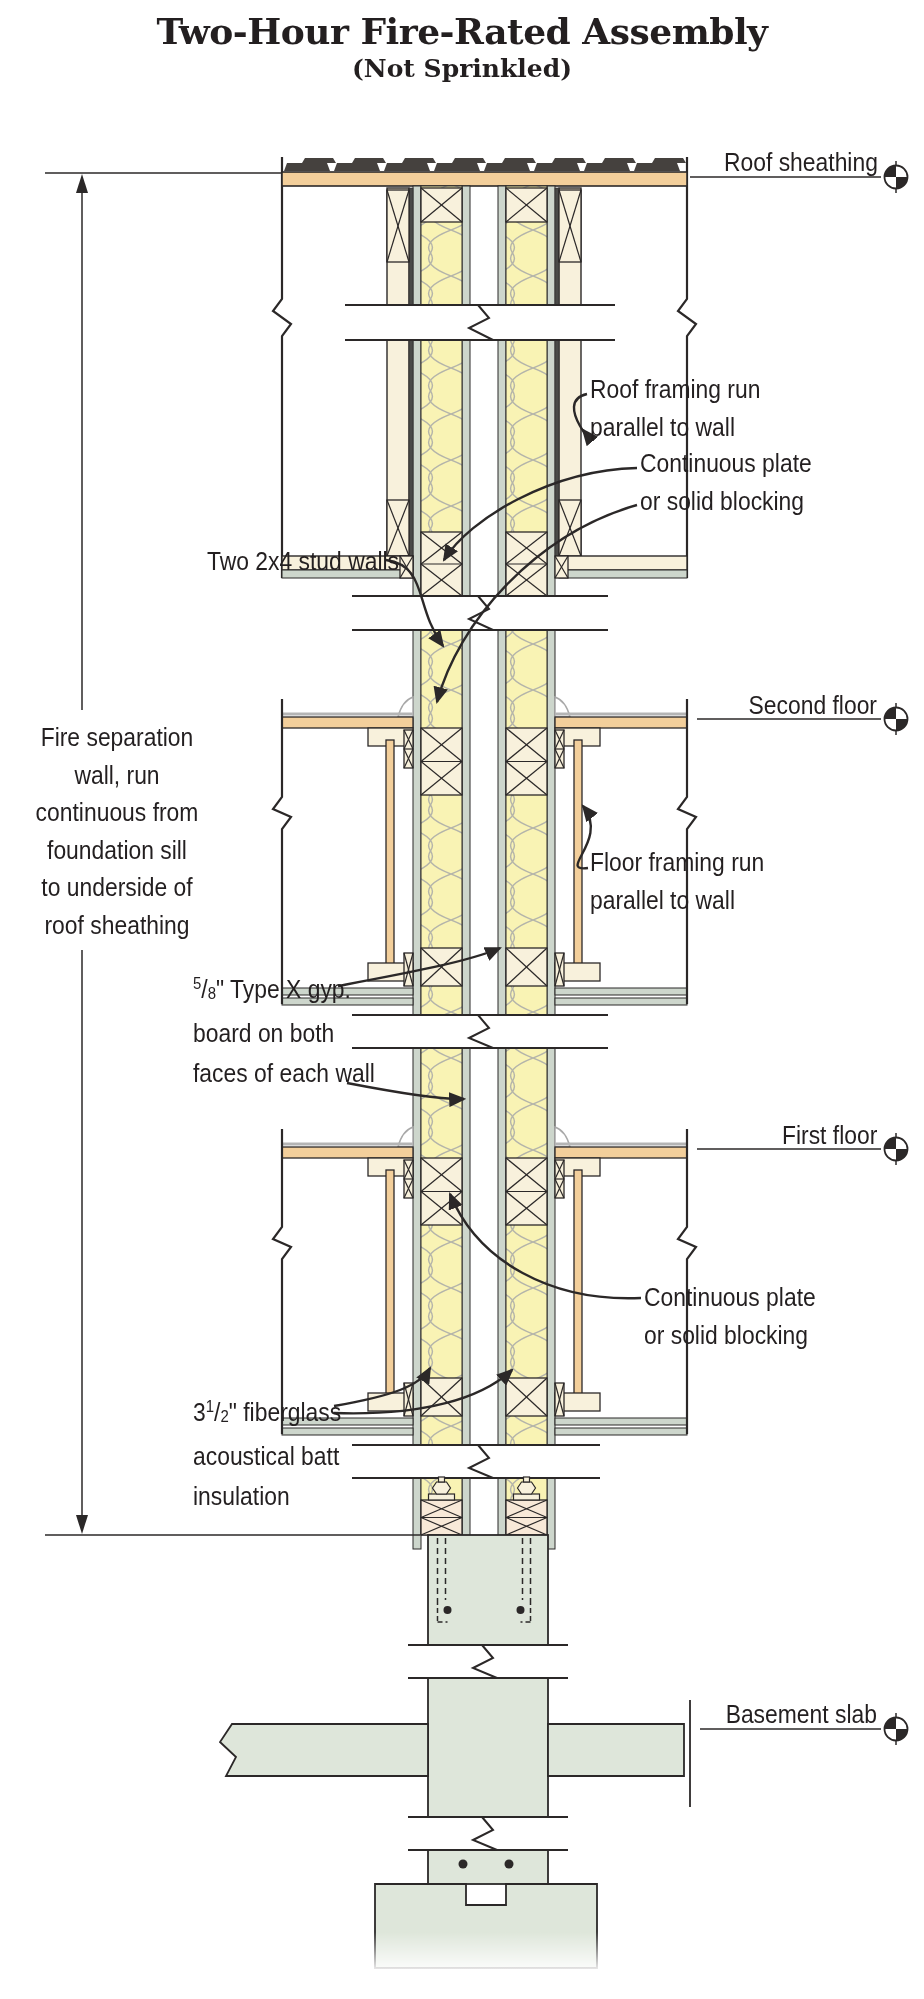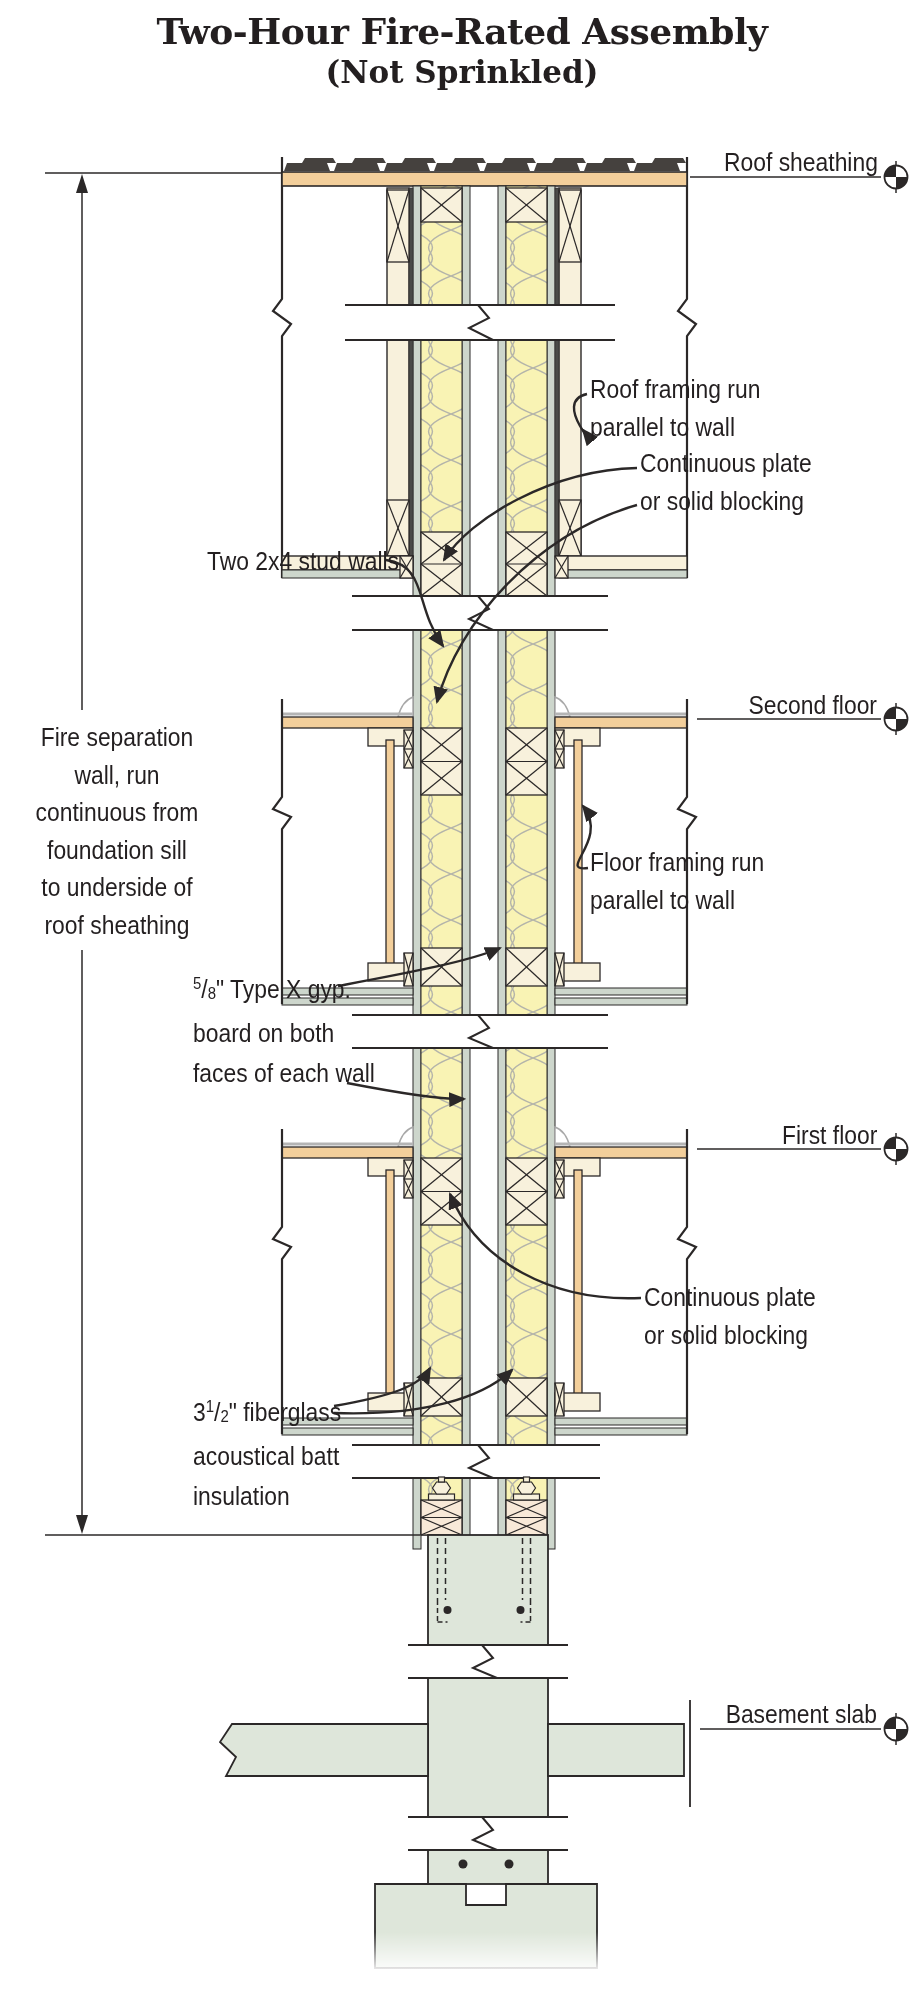--- a/index.html
+++ b/index.html
@@ -1,21 +1,21 @@
 <!DOCTYPE html>
 <html><head>
 <meta charset="utf-8">
 <style>
   html,body{margin:0;padding:0;background:#ffffff;}
   .page{position:relative;width:924px;height:1999px;background:#fff;overflow:hidden;
         font-family:"Liberation Sans",sans-serif;}
   .ttl{position:absolute;left:0;right:0;text-align:center;color:#231f20;
        font-family:"DejaVu Serif","Liberation Serif",serif;font-weight:bold;}
   #title{top:10px;font-size:36px;letter-spacing:-.5px;}
-  #subtitle{top:54px;font-size:31px;}
+  #subtitle{top:54px;font-size:25px;}
   .lbl{position:absolute;font-size:26px;line-height:38px;color:#231f20;white-space:nowrap;}
   .cond{transform:scaleX(.88);}
   .ol{transform-origin:0 50%;transform-origin:0 0;}
   .or{transform-origin:100% 0;text-align:right;}
   .oc{transform-origin:50% 0;text-align:center;}
   .fs{font-size:17px;position:relative;top:-9px;}
   .fb{font-size:17px;position:relative;top:1px;}
   svg{position:absolute;left:0;top:0;}
 </style>
 </head>

